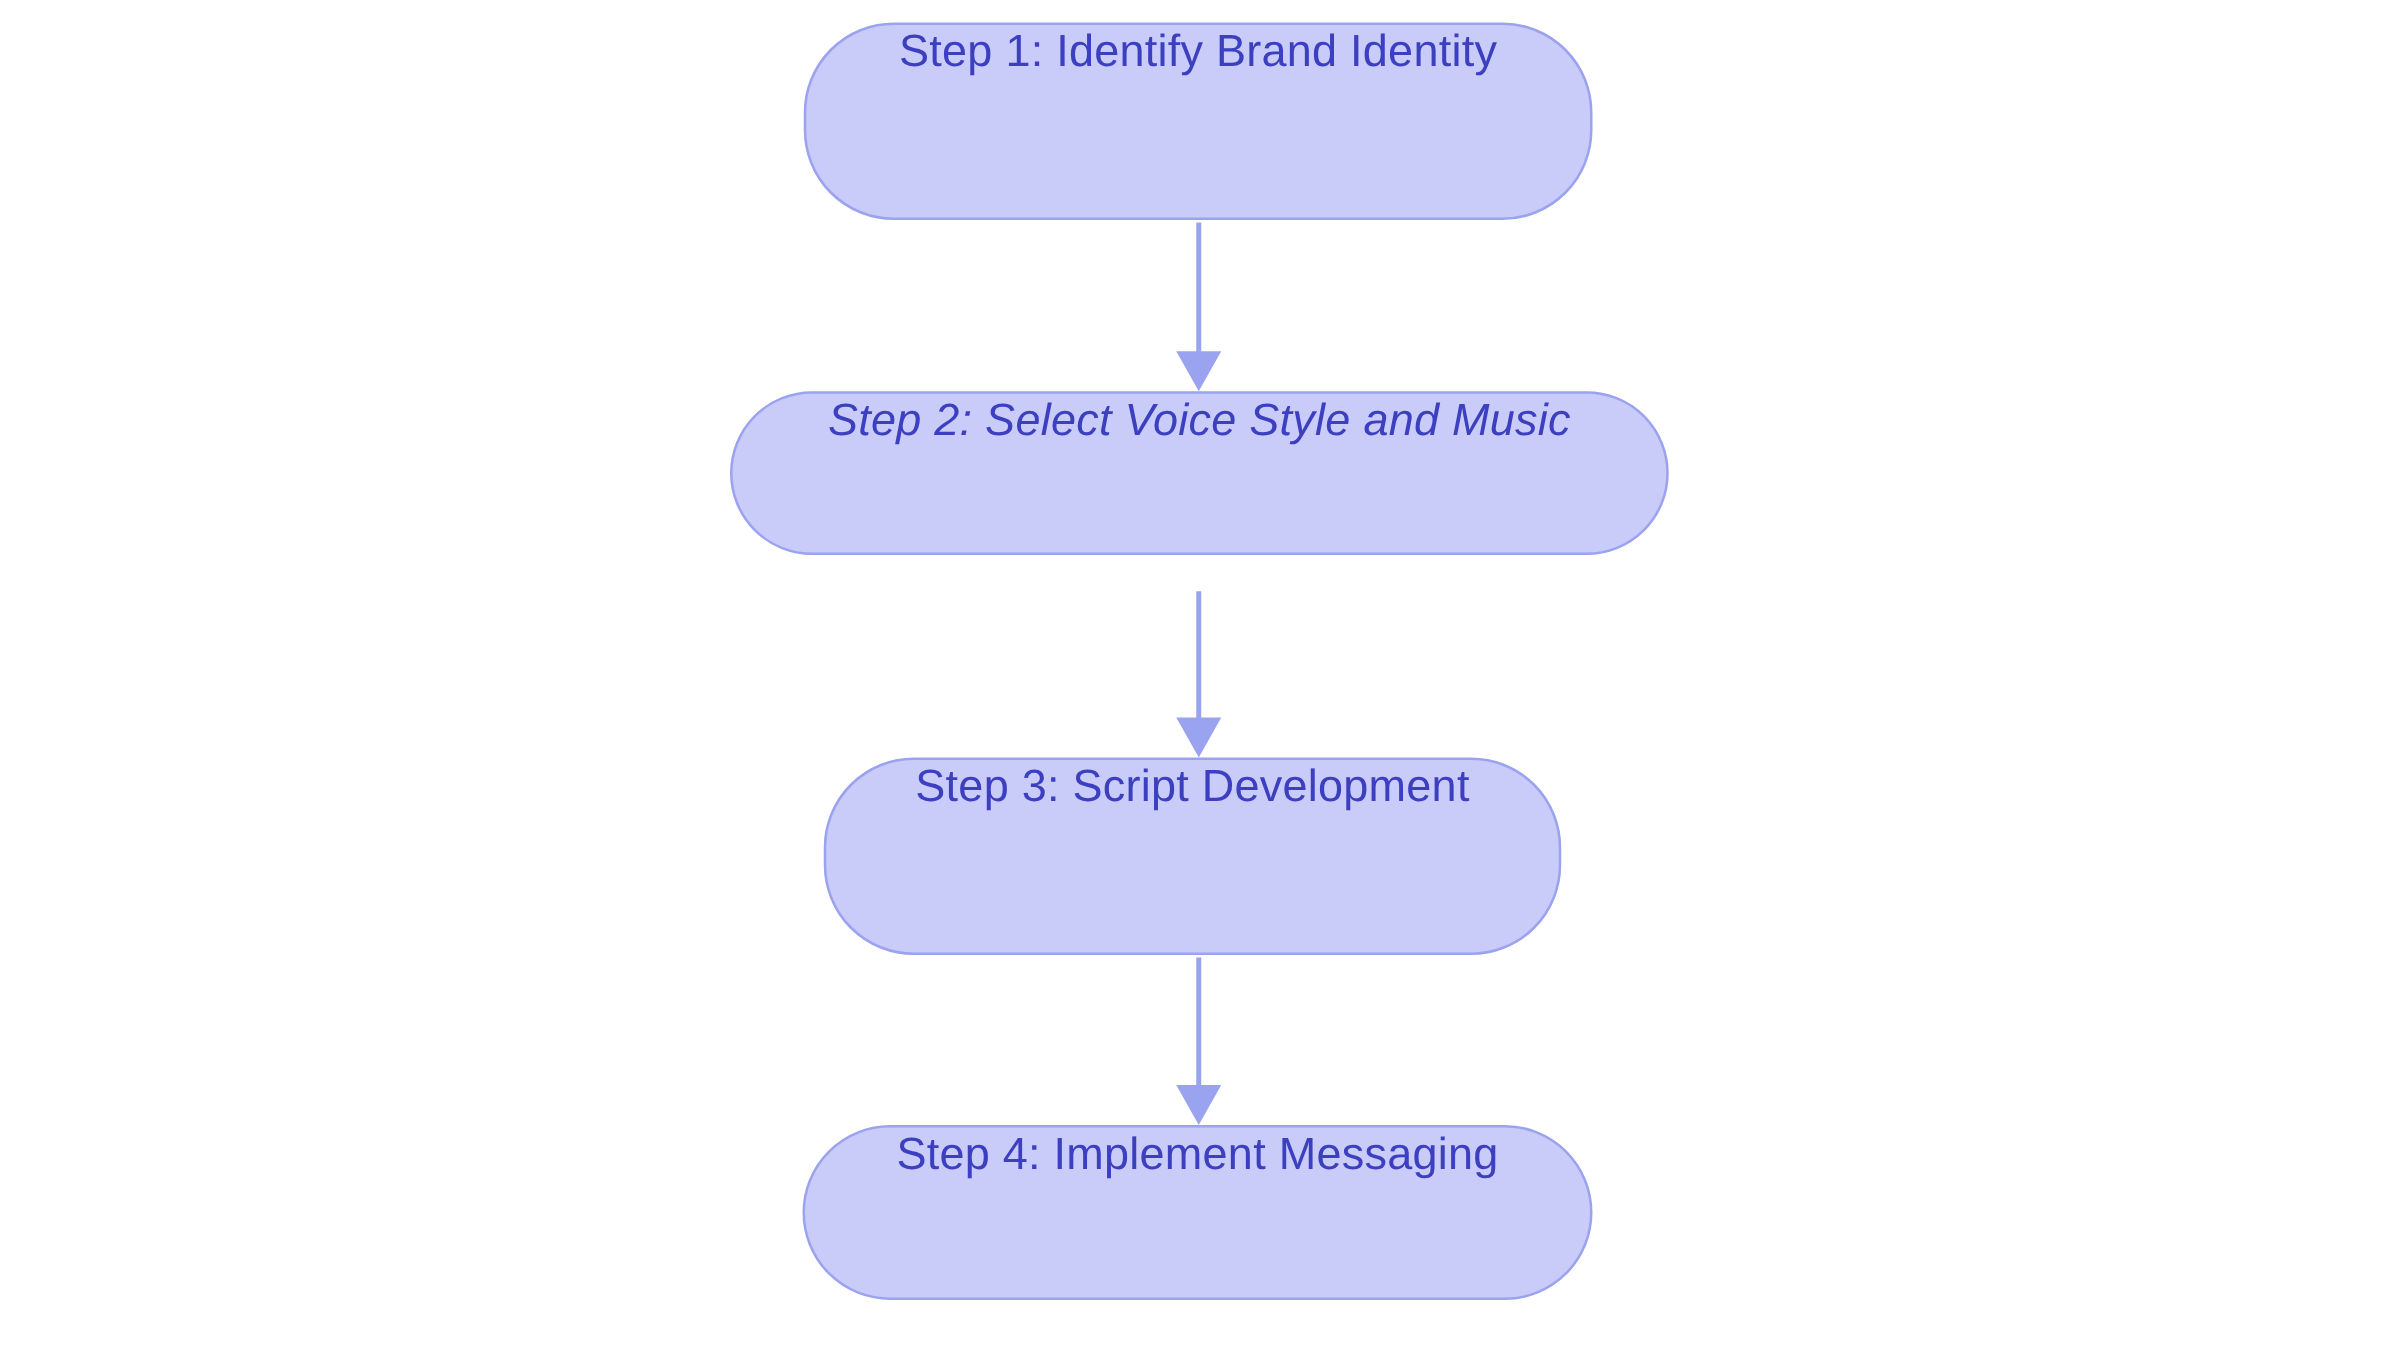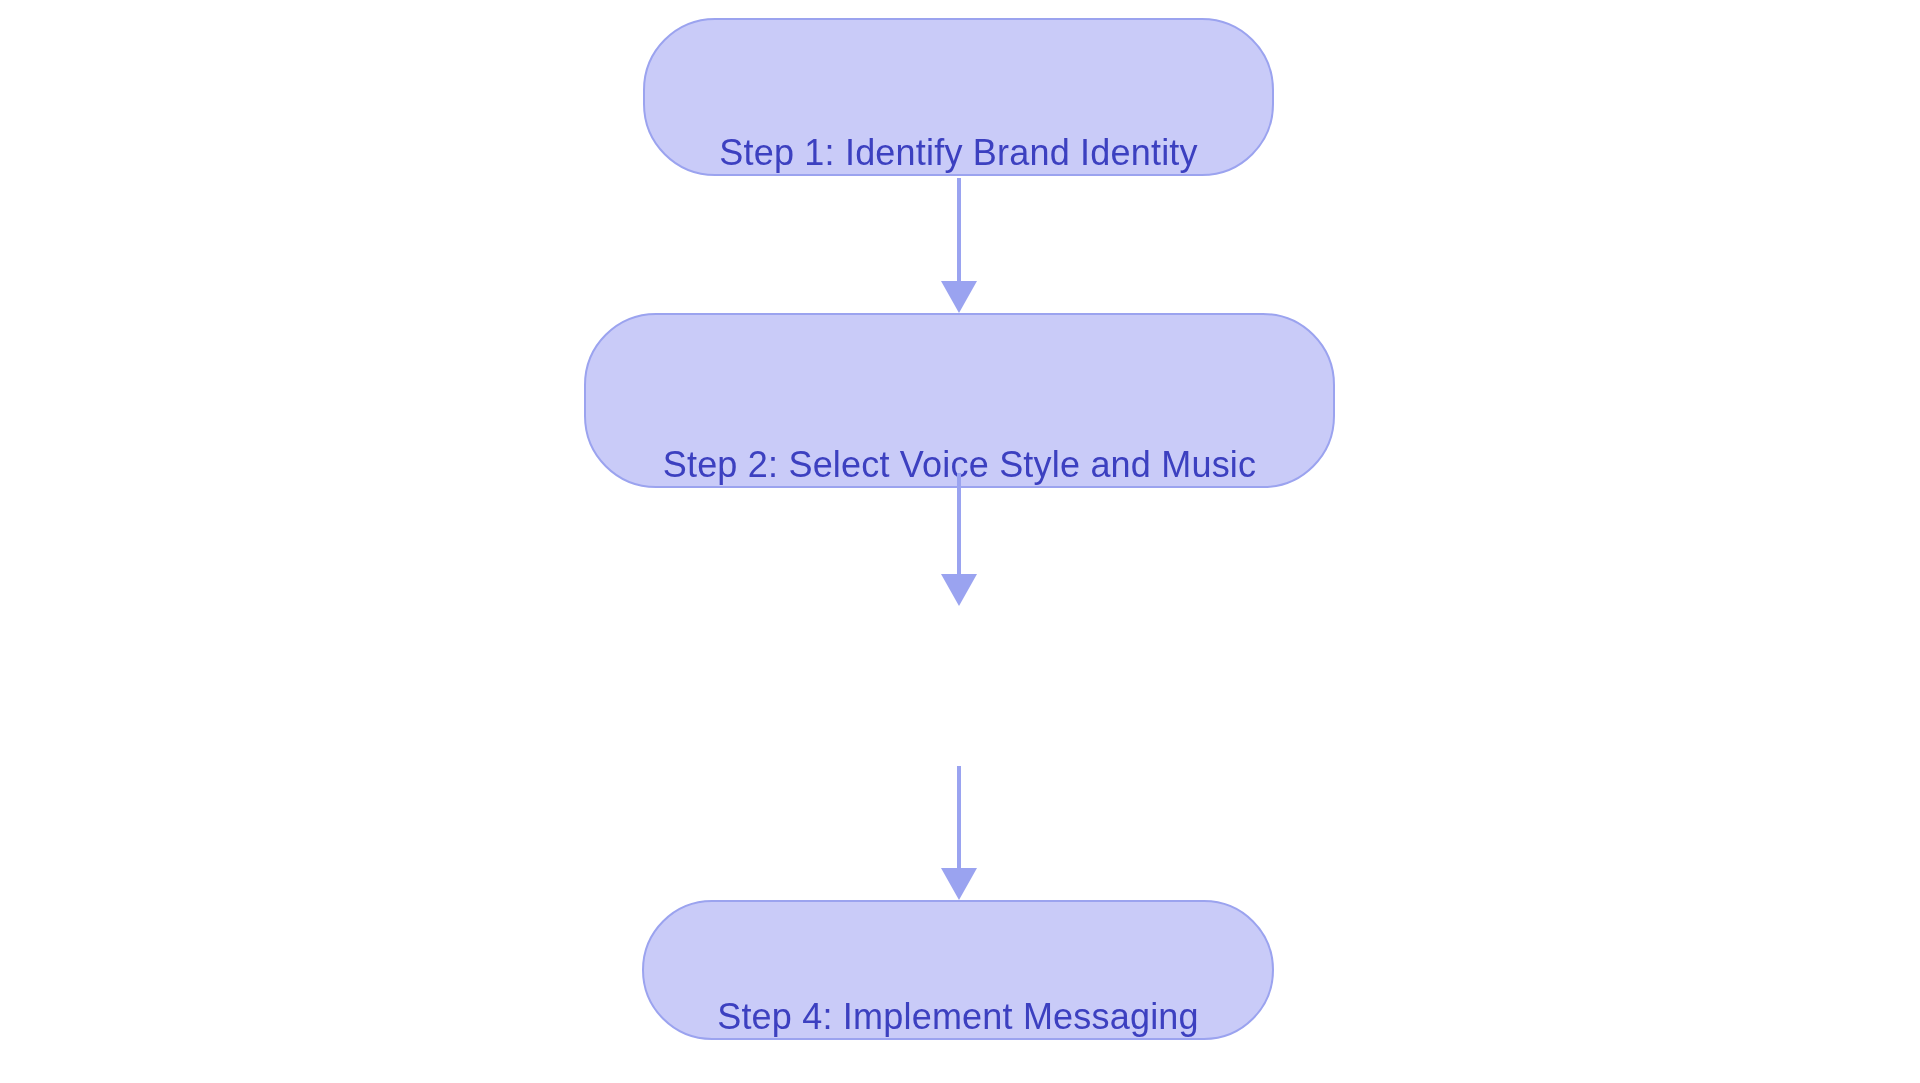--- a/index.html
+++ b/index.html
@@ -20,30 +20,30 @@
     position: relative;
     width: 1920px; height: 1083px;
     background: var(--background);
   }
   .flow-node {
     position: absolute;
     background: var(--node-fill);
     border: 2px solid var(--node-border);
     border-radius: 72px;
     display: flex;
-    align-items: flex-end;
+    align-items: flex-start;
     justify-content: center;
     text-align: center;
     color: var(--node-text);
     font-size: 36px;
     font-weight: 400;
     letter-spacing: 0.2px;
   }
   .node-1 { left: 643px; top:  18px; width: 631px; height: 158px; }
-  .node-2 { left: 584px; top: 313px; width: 751px; height: 175px; }
+  .node-2 { left: 584px; top: 313px; width: 751px; height: 131px; font-style: italic; }
   .node-3 { left: 659px; top: 606px; width: 590px; height: 158px; }
   .node-4 { left: 642px; top: 900px; width: 632px; height: 140px; }
 
   .flow-arrow {
     position: absolute;
     left: 941px;
     width: 36px;
   }
   .arrow-1 { top: 178px; height: 135px; }
   .arrow-2 { top: 473px; height: 133px; }
@@ -80,20 +80,23 @@
 
   <div class="flow-node node-2">
     <span>Step 2: Select Voice Style and Music</span>
   </div>
 
   <div class="flow-arrow arrow-2">
     <div class="arrow-line"></div>
     <div class="arrow-head"></div>
   </div>
 
+  <div class="flow-node node-3">
+    <span>Step 3: Script Development</span>
+  </div>
 
   <div class="flow-arrow arrow-3">
     <div class="arrow-line"></div>
     <div class="arrow-head"></div>
   </div>
 
   <div class="flow-node node-4">
     <span>Step 4: Implement Messaging</span>
   </div>
 

